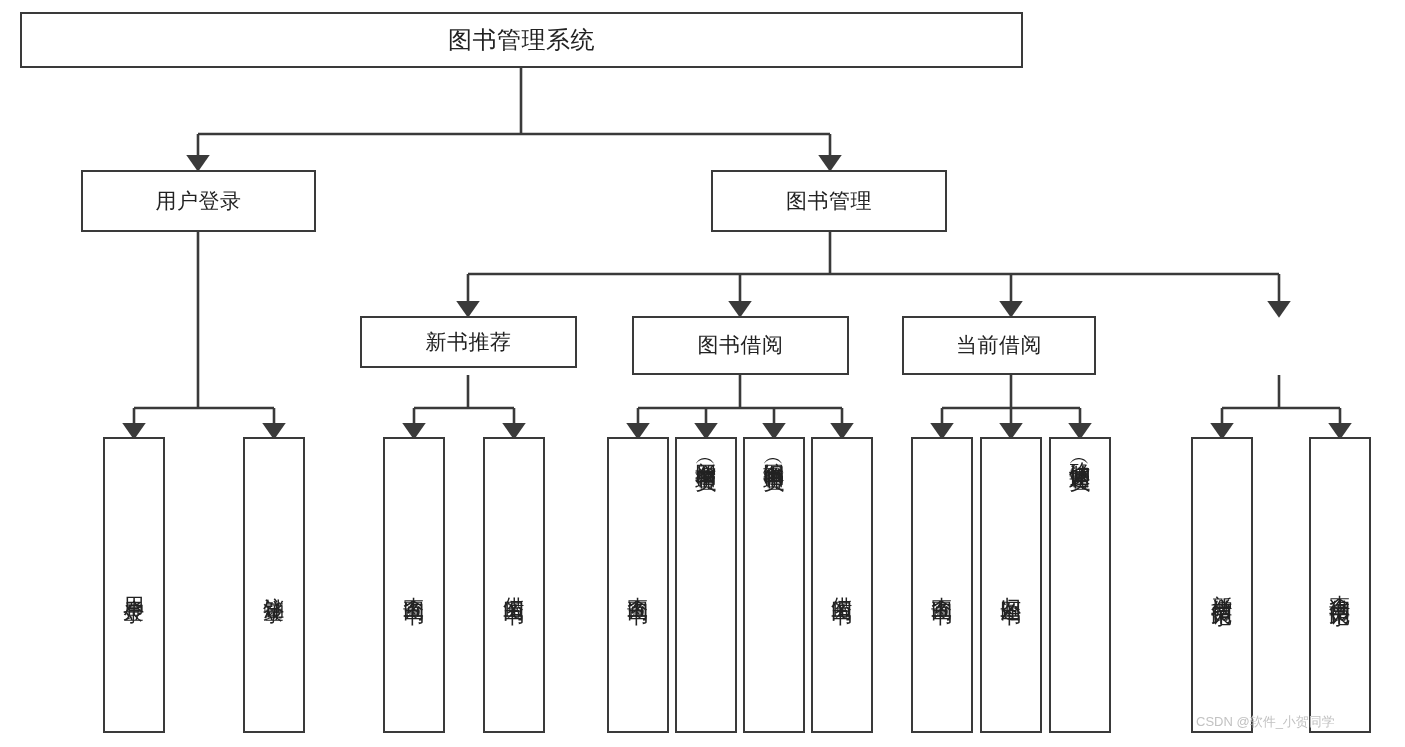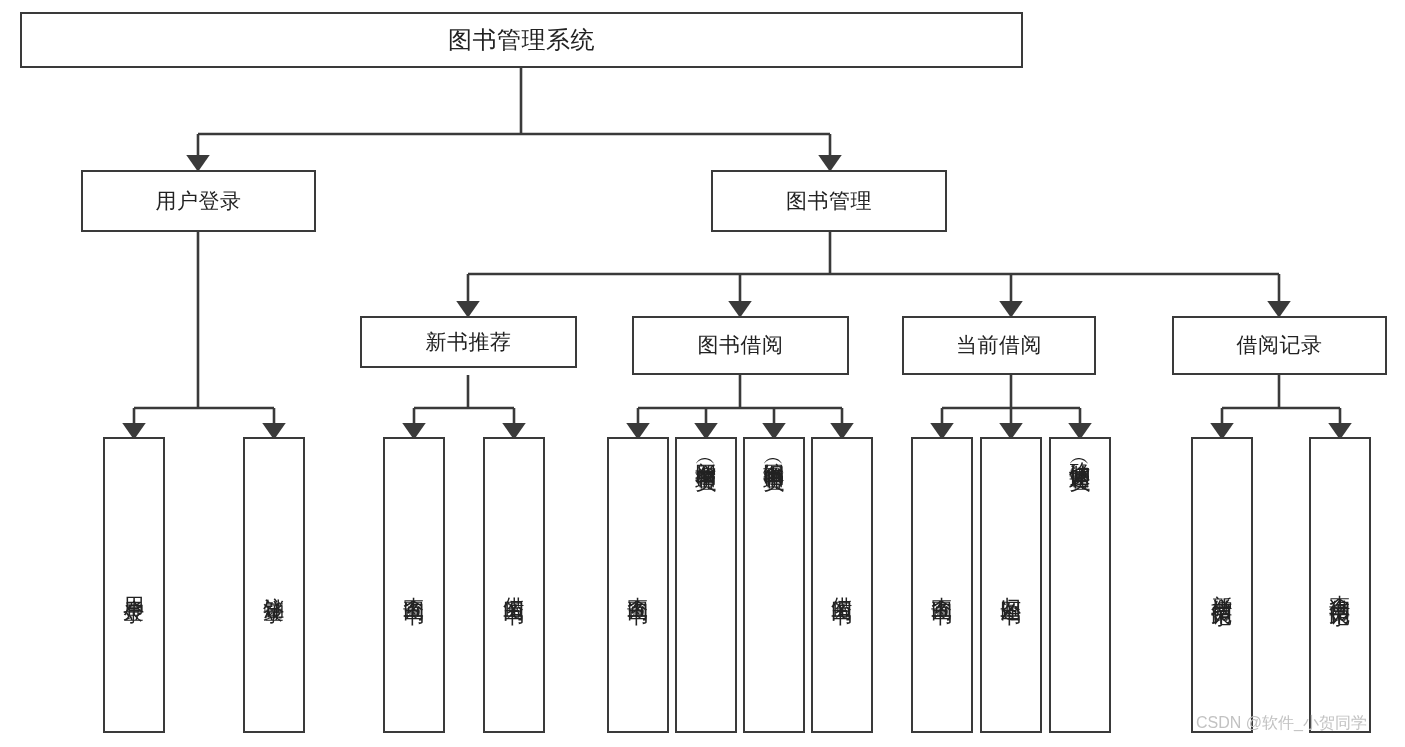--- a/index.html
+++ b/index.html
@@ -65,21 +65,21 @@
   }
   
   .node.v.centered {
     align-items: center;
     padding-top: 0;
   }
   #watermark {
     position: absolute;
     left: 1196px;
     top: 713px;
-    font-size: 16px;
+    font-size: 13px;
     color: #c2c2c2;
     white-space: nowrap;
     z-index: 5;
     font-family: "Liberation Sans", "DejaVu Sans", sans-serif;
   }
 </style>
 </head>
 <body>
 
 <div id="diagram-root">
@@ -147,23 +147,20 @@
 
   <div class="node h" style="left:360px; top:316px; width:217px; height:52px;">
     <span class="label">新书推荐</span>
   </div>
   <div class="node h" style="left:632px; top:316px; width:217px; height:59px;">
     <span class="label">图书借阅</span>
   </div>
   <div class="node h" style="left:902px; top:316px; width:194px; height:59px;">
     <span class="label">当前借阅</span>
   </div>
-  <div class="node h" style="left:1172px; top:316px; width:215px; height:59px;">
-    <span class="label">借阅记录</span>
-  </div>
 
   <div class="node v centered" style="left:103px; top:437px; width:62px; height:296px;">
     <span class="label">用户登录</span>
   </div>
   <div class="node v centered" style="left:243px; top:437px; width:62px; height:296px;">
     <span class="label">注销登录</span>
   </div>
 
   <div class="node v centered" style="left:383px; top:437px; width:62px; height:296px;">
     <span class="label">查询图书</span>

